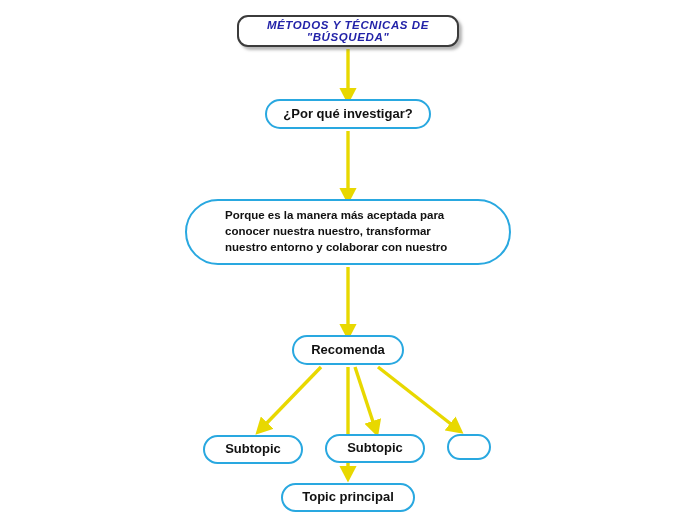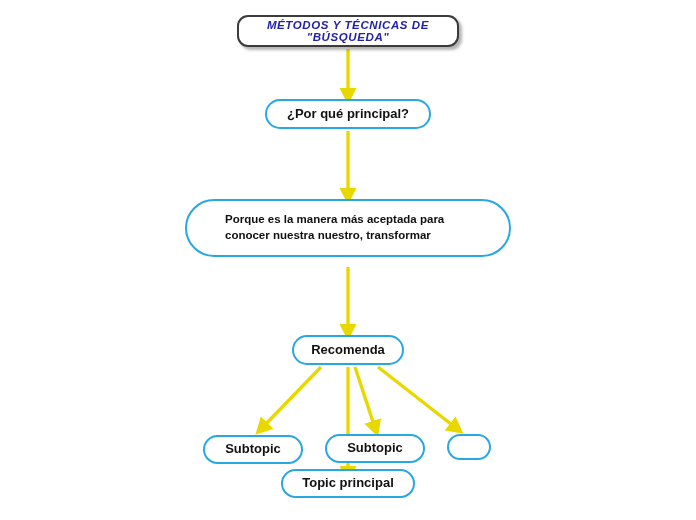--- a/index.html
+++ b/index.html
@@ -73,26 +73,26 @@
     text-align: left;
     padding: 6px 34px 6px 38px;
   }
   .node-para .para-text { display: block; }
 
   .node-empty { }
 
   
   #node-title-box   { left: 237px; top: 15px;  width: 222px; height: 32px; }
   #node-porque-q    { left: 265px; top:  99px; width: 166px; height: 30px; }
-  #node-porque-ans  { left: 185px; top: 199px; width: 326px; height: 58px; }
+  #node-porque-ans  { left: 185px; top: 199px; width: 326px; height: 66px; }
   #node-recomienda  { left: 292px; top: 335px; width: 112px; height: 30px; justify-content: center; }
   #node-subtopic-1  { left: 203px; top: 435px; width: 100px; height: 29px; }
   #node-subtopic-2  { left: 325px; top: 434px; width: 100px; height: 29px; }
   #node-empty-1     { left: 447px; top: 434px; width:  44px; height: 26px; }
-  #node-topic-main  { left: 281px; top: 469px; width: 134px; height: 29px; }
+  #node-topic-main  { left: 281px; top: 483px; width: 134px; height: 29px; }
 </style>
 </head>
 <body>
 
 <div id="canvas">
 
   <svg id="edges" viewBox="0 0 696 520" width="696" height="520" xmlns="http://www.w3.org/2000/svg">
     <defs>
       <marker id="arrowhead" markerWidth="5.2" markerHeight="5.2" refX="2.2" refY="2.6" orient="auto" markerUnits="strokeWidth">
         <path d="M0,0 L5,2.6 L0,5.2 z" fill="#E8D800"></path>
@@ -114,27 +114,28 @@
     <line x1="378" y1="367" x2="456" y2="428" stroke="#E8D800" stroke-width="3.4" marker-end="url(#arrowhead)"></line>
 
     <line x1="348" y1="463" x2="348" y2="473" stroke="#E8D800" stroke-width="3.4" marker-end="url(#arrowhead)"></line>
   </svg>
 
   <div class="node node-title" id="node-title-box">
     <span>MÉTODOS Y TÉCNICAS DE "BÚSQUEDA"</span>
   </div>
 
   <div class="node node-std" id="node-porque-q">
-    <span>¿Por qué principal?</span>
+    <span>¿Por qué investigar?</span>
   </div>
 
   <div class="node node-para" id="node-porque-ans">
     <span>
       <span class="para-text">Porque es la manera más aceptada para</span>
       <span class="para-text">conocer nuestra nuestro, transformar</span>
+      <span class="para-text">nuestro entorno y colaborar con nuestro</span>
     </span>
   </div>
 
   <div class="node node-std" id="node-recomienda">
     <span>Recomenda</span>
   </div>
 
   <div class="node node-std" id="node-subtopic-1">
     <span>Subtopic</span>
   </div>

